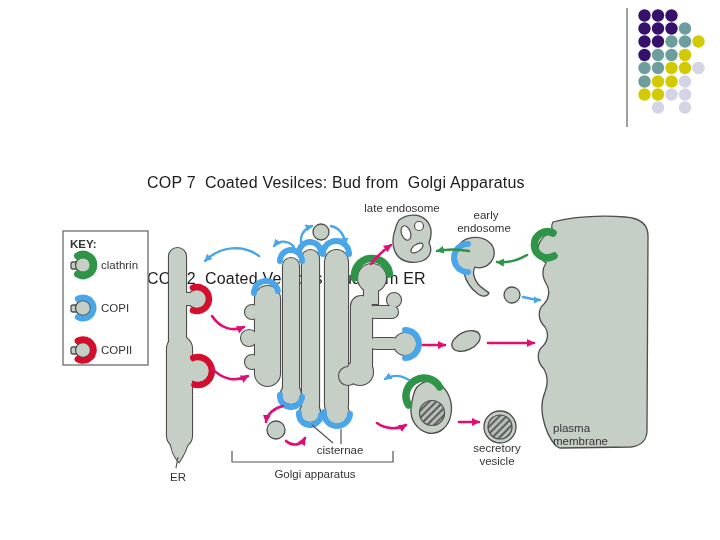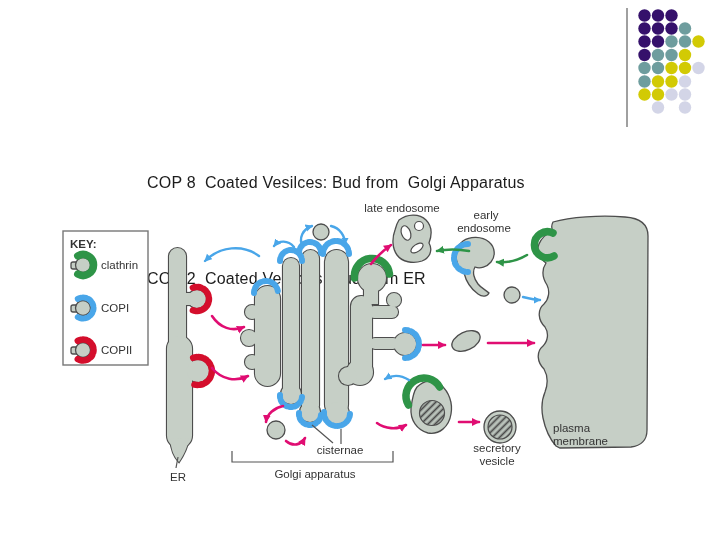--- a/index.html
+++ b/index.html
@@ -31,21 +31,21 @@
   .mk-green{fill:var(--green,#2e9447);}
   .lbl{font-family:"Liberation Sans",sans-serif;font-size:11.5px;fill:#333333;}
   .lbl-b{font-weight:bold;}
   .thin{fill:none;stroke:#555555;stroke-width:1.2;}
   .keybox{fill:#ffffff;stroke:#777777;stroke-width:1.4;}
 </style>
 </head>
 <body>
 
 <div class="title-block">
-  <div>COP 8  Coated Vesilces: Bud from  Golgi Apparatus</div>
+  <div>COP 7  Coated Vesilces: Bud from  Golgi Apparatus</div>
   <div>COP 2  Coated Vesilces: Bud from ER</div>
 </div>
 
 <svg class="overlay" width="720" height="540" viewBox="0 0 720 540">
 
   <defs>
     <marker id="mpink" markerUnits="userSpaceOnUse" markerWidth="10" markerHeight="10" refX="7" refY="4" orient="auto">
       <path class="mk-pink" d="M0,0 L8,4 L0,8 Z"></path>
     </marker>
     <marker id="mblue" markerUnits="userSpaceOnUse" markerWidth="10" markerHeight="10" refX="6.5" refY="3.75" orient="auto">

